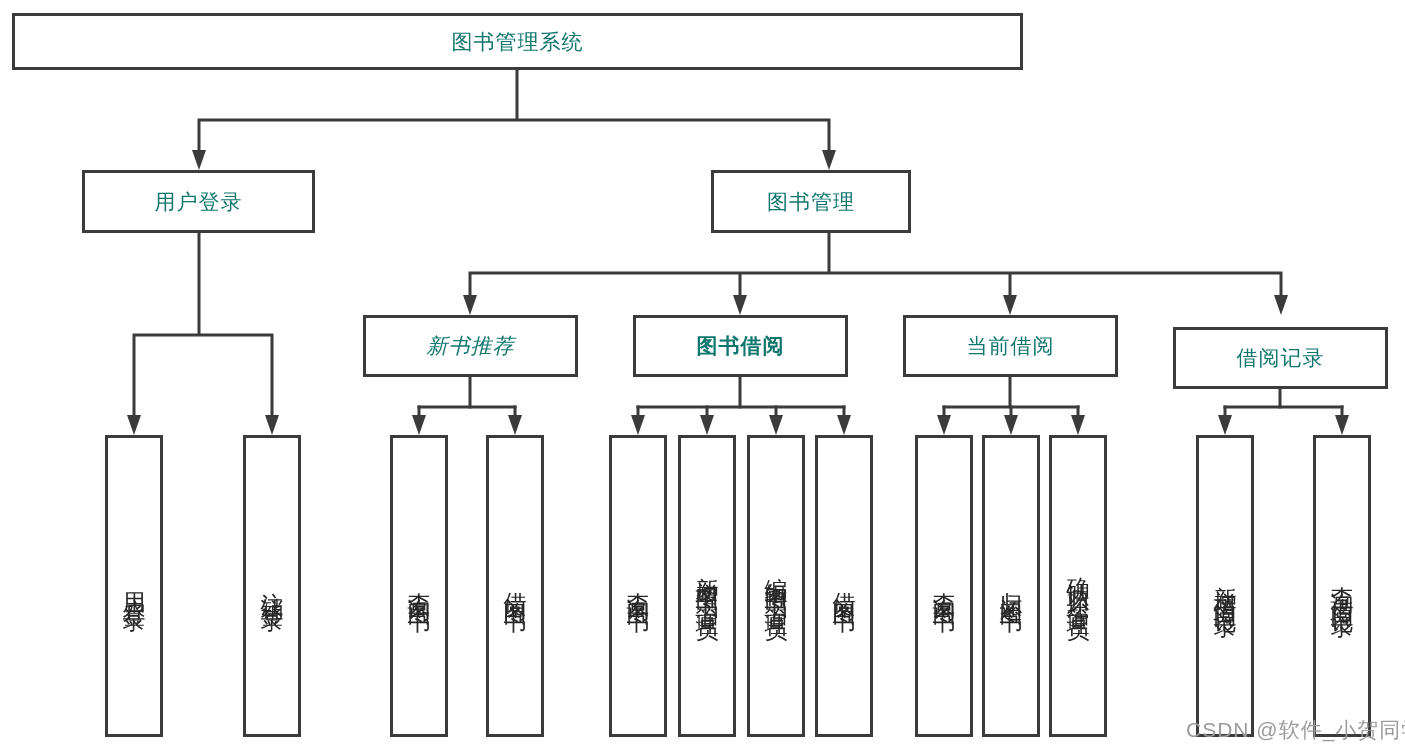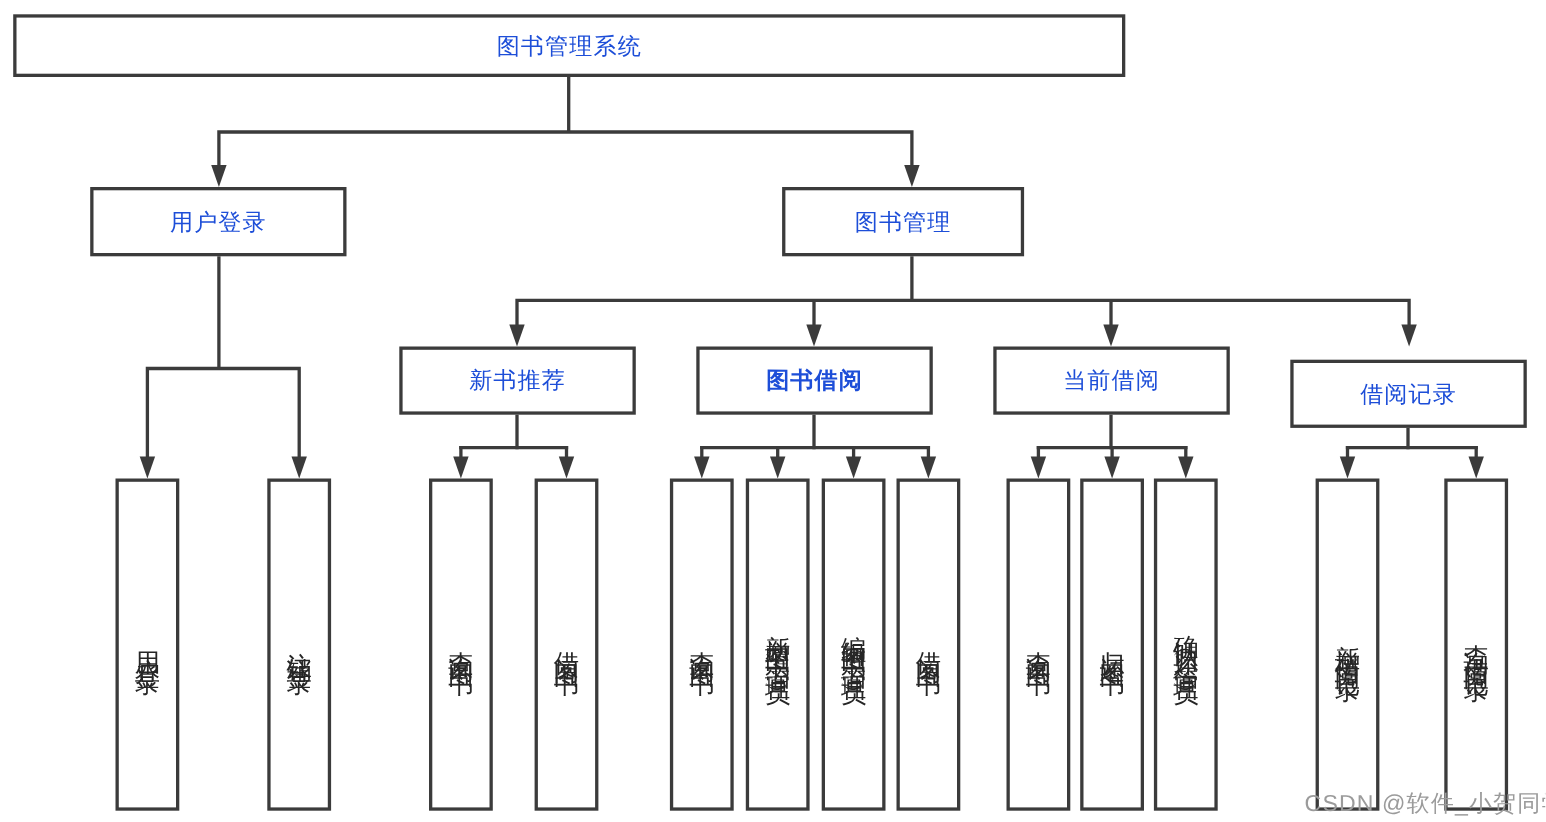--- a/index.html
+++ b/index.html
@@ -20,21 +20,21 @@
     position: absolute;
     box-sizing: border-box;
     border: 3px solid #3b3b3b;
     background: #ffffff;
     display: flex;
     align-items: center;
     justify-content: center;
   }
   .hlabel {
     font-size: 21px;
-    color: #1d4ed8;
+    color: #0f766e;
     letter-spacing: 1px;
     white-space: nowrap;
   }
   .vbox {
     position: absolute;
     box-sizing: border-box;
     width: 58px;
     height: 302px;
     top: 435px;
     border: 3px solid #3b3b3b;
@@ -104,25 +104,25 @@
     </g>
   </svg>
 
   <div class="hbox" style="left:12px; top:13px; width:1011px; height:57px;">
     <span class="hlabel">图书管理系统</span>
   </div>
 
   <div class="hbox" style="left:82px; top:170px; width:233px; height:63px;">
     <span class="hlabel">用户登录</span>
   </div>
-  <div class="hbox" style="left:711px; top:170px; width:220px; height:63px;">
+  <div class="hbox" style="left:711px; top:170px; width:200px; height:63px;">
     <span class="hlabel">图书管理</span>
   </div>
 
-  <div class="hbox" style="left:363px; top:315px; width:215px; height:62px;">
+  <div class="hbox" style="left:363px; top:315px; width:215px; height:62px;font-style:italic;">
     <span class="hlabel">新书推荐</span>
   </div>
   <div class="hbox" style="left:633px; top:315px; width:215px; height:62px;font-weight:bold;">
     <span class="hlabel">图书借阅</span>
   </div>
   <div class="hbox" style="left:903px; top:315px; width:215px; height:62px;">
     <span class="hlabel">当前借阅</span>
   </div>
   <div class="hbox" style="left:1173px; top:327px; width:215px; height:62px;">
     <span class="hlabel">借阅记录</span>

